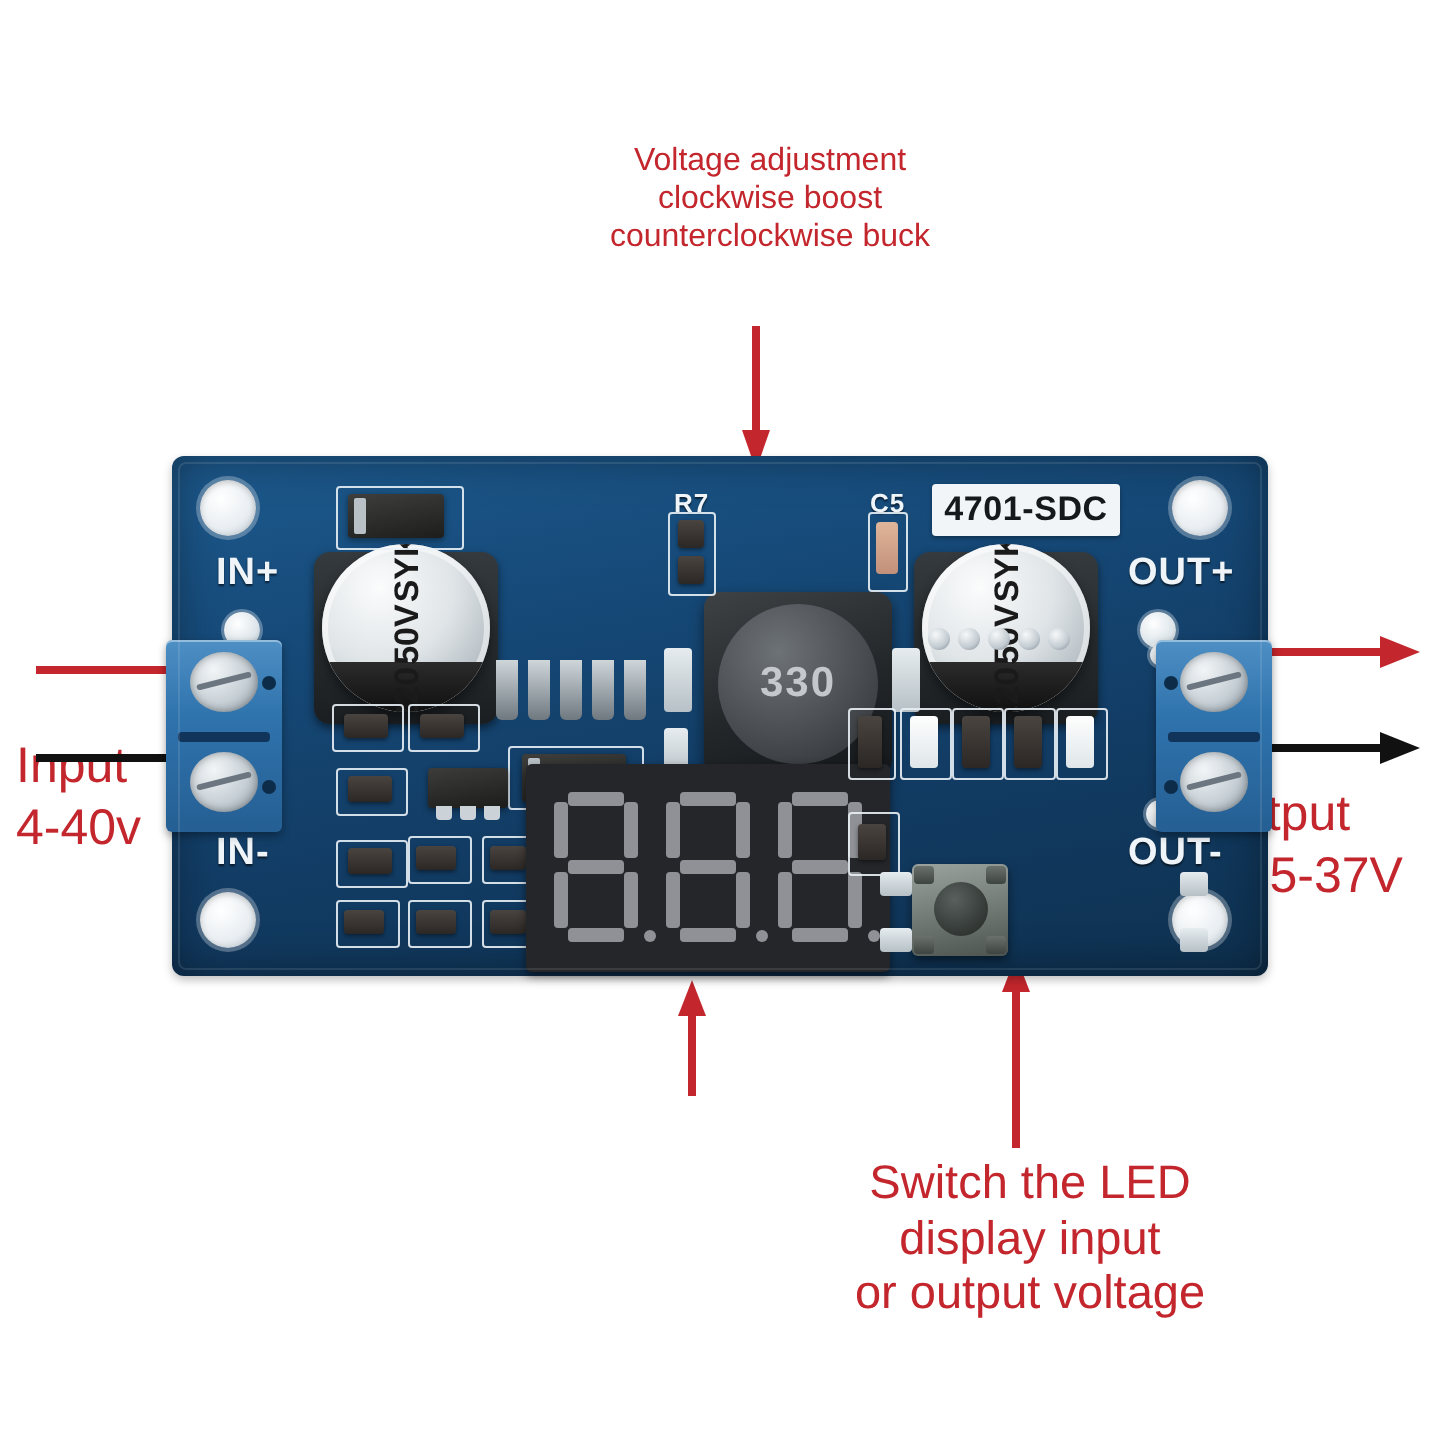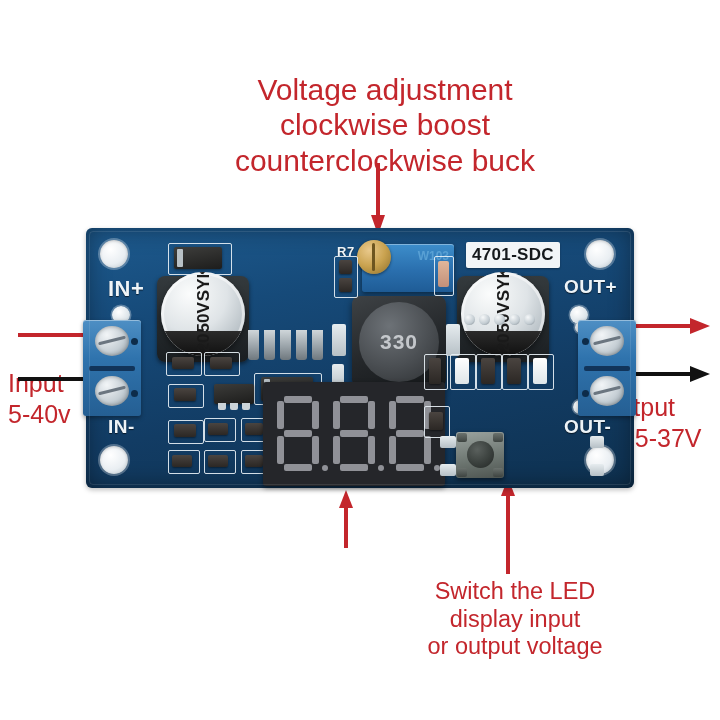--- a/index.html
+++ b/index.html
@@ -4,21 +4,21 @@
 <style>
   html,body{margin:0;padding:0;background:#ffffff;}
   body{width:720px;height:720px;position:relative;overflow:hidden;
        font-family:"Liberation Sans","DejaVu Sans",sans-serif;}
 
   .stage{position:absolute;left:0;top:0;width:720px;height:720px;background:#fff;}
 
   
   .anno{position:absolute;color:#c3262c;text-align:center;line-height:1.18;
         font-size:23px;font-weight:400;white-space:pre-line;}
-  #anno-pot{left:210px;top:72px;width:350px;font-size:30px;}
+  #anno-pot{left:210px;top:72px;width:350px;font-size:16px;}
   #anno-input{left:8px;top:368px;width:120px;text-align:left;font-size:25px;line-height:1.25;}
   #anno-output{left:600px;top:392px;width:130px;text-align:left;font-size:25px;line-height:1.25;}
   #anno-led{left:220px;top:540px;width:200px;font-size:24px;}
   #anno-switch{left:395px;top:578px;width:240px;font-size:23.5px;}
 
   
   .arrow{position:absolute;}
   .arrow .shaft{position:absolute;background:#c3262c;}
   .arrow .head{position:absolute;width:0;height:0;}
 
@@ -192,21 +192,21 @@
 </style>
 </head>
 <body>
 
 <div class="stage">
 
   <div class="anno" id="anno-pot">Voltage adjustment
 clockwise boost
 counterclockwise buck</div>
   <div class="anno" id="anno-input">Input
-5-40v</div>
+4-40v</div>
   <div class="anno" id="anno-output">Output
 1.25-37V</div>
   <div class="anno" id="anno-switch">Switch the LED
 display input
 or output voltage</div>
 
   <div class="arrow" id="arr-pot">
     <div class="shaft"></div>
     <div class="head"></div>
   </div>
@@ -235,21 +235,21 @@
     <div class="head"></div>
   </div>
 
   <div class="pcb">
 
     <div class="hole" style="left:14px;top:12px;"></div>
     <div class="hole" style="left:14px;top:218px;"></div>
     <div class="hole" style="left:500px;top:12px;"></div>
     <div class="hole" style="left:500px;top:218px;"></div>
 
-    <div class="silk" style="left:22px;top:48px;font-size:22px;">IN+</div>
+    <div class="silk" style="left:22px;top:48px;font-size:19px;">IN+</div>
     <div class="silk" style="left:22px;top:188px;font-size:19px;">IN-</div>
     <div class="silk" style="left:478px;top:48px;font-size:19px;">OUT+</div>
     <div class="silk" style="left:478px;top:188px;font-size:19px;">OUT-</div>
     <div class="silk" style="left:251px;top:16px;font-size:13px;">R7</div>
     <div class="silk" style="left:349px;top:16px;font-size:13px;">C5</div>
     <div class="silk" style="left:375px;top:109px;font-size:15px;">IN</div>
     <div class="silk" style="left:429px;top:109px;font-size:15px;">OUT</div>
 
     <div class="plabel" style="left:380px;top:14px;width:94px;height:26px;">
       <b>4701-SDC</b>
@@ -304,24 +304,20 @@
       <i></i>
       <i></i>
       <i></i>
     </div>
 
     <div class="sma" style="left:88px;top:19px;width:48px;height:22px;">
       <div class="k"></div>
     </div>
     <div class="silkbox" style="left:82px;top:15px;width:62px;height:30px;"></div>
 
-    <div class="pot" style="left:276px;top:16px;">
-      <div class="mk">W103</div>
-      <div class="knob"></div>
-    </div>
 
     <div class="ind" style="left:266px;top:68px;">
       <div class="core">
         <b>330</b>
       </div>
     </div>
 
     <div class="silkbox" style="left:168px;top:145px;width:66px;height:30px;"></div>
     <div class="sma" style="left:175px;top:149px;">
       <div class="k"></div>

